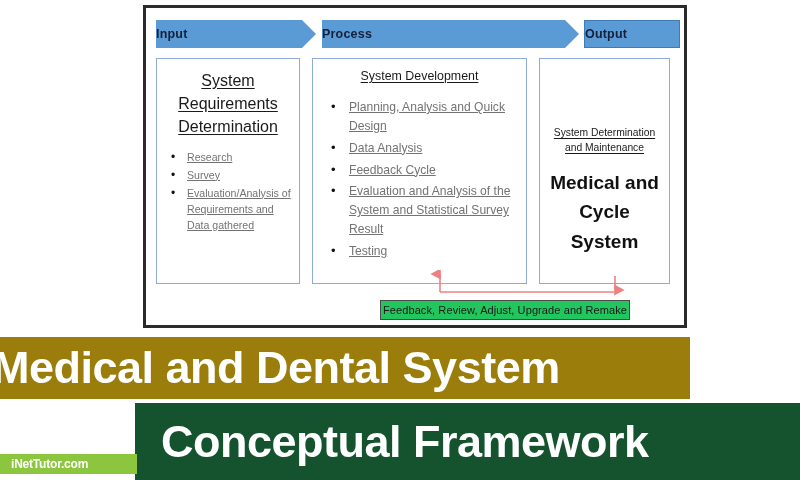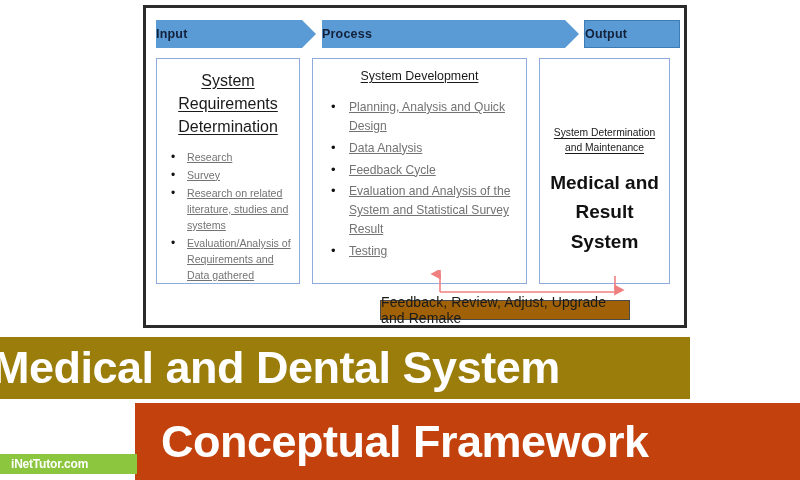--- a/index.html
+++ b/index.html
@@ -152,27 +152,27 @@
     width: 544px;
     height: 40px;
     pointer-events: none;
   }
   #feedback-label {
     position: absolute;
     left: 380px;
     top: 300px;
     width: 250px;
     height: 20px;
-    background: #a16207;
+    background: #22c55e;
     border: 1px solid #4a4a4a;
     box-sizing: border-box;
     display: flex;
     align-items: center;
     justify-content: center;
-    font-size: 14px;
+    font-size: 11px;
     color: #1a1a1a;
     letter-spacing: 0.1px;
   }
 
   
   #gold-banner {
     position: absolute;
     left: 0;
     top: 337px;
     width: 690px;
@@ -193,21 +193,21 @@
     letter-spacing: -0.5px;
   }
 
   
   #blue-banner {
     position: absolute;
     left: 135px;
     top: 403px;
     width: 665px;
     height: 77px;
-    background: #c2410c;
+    background: #14532d;
     overflow: hidden;
   }
   #blue-banner-text {
     position: absolute;
     left: 26px;
     top: 50%;
     transform: translateY(-50%);
     white-space: nowrap;
     font-size: 45px;
     font-weight: bold;
@@ -253,21 +253,20 @@
   </div>
 
   <div class="content-box" id="box-input">
     <div class="box-title">
       <span>System Requirements</span><br>
       <span>Determination</span>
     </div>
     <ul class="bullets">
       <li>Research</li>
       <li>Survey</li>
-      <li>Research on related literature, studies and systems</li>
       <li>Evaluation/Analysis of Requirements and Data gathered</li>
     </ul>
   </div>
 
   <div class="content-box" id="box-process">
     <div class="box-title">
       <span>System Development</span>
     </div>
     <ul class="bullets">
       <li>Planning, Analysis and Quick Design</li>
@@ -278,21 +277,21 @@
     </ul>
   </div>
 
   <div class="content-box" id="box-output">
     <div id="output-sub">
       <span>System Determination</span><br>
       <span>and Maintenance</span>
     </div>
     <div id="output-main">
       <span>Medical and</span><br>
-      <span>Result</span><br>
+      <span>Cycle</span><br>
       <span>System</span>
     </div>
   </div>
 </div>
 
 <svg id="feedback-arrow" viewBox="0 0 544 40">
   <defs>
     <marker id="arrow-up" markerWidth="7" markerHeight="7" refX="3.5" refY="6" orient="auto">
       <path d="M3.5,0 L0,6.5 L7,6.5 Z" fill="#f08080"></path>
     </marker>

